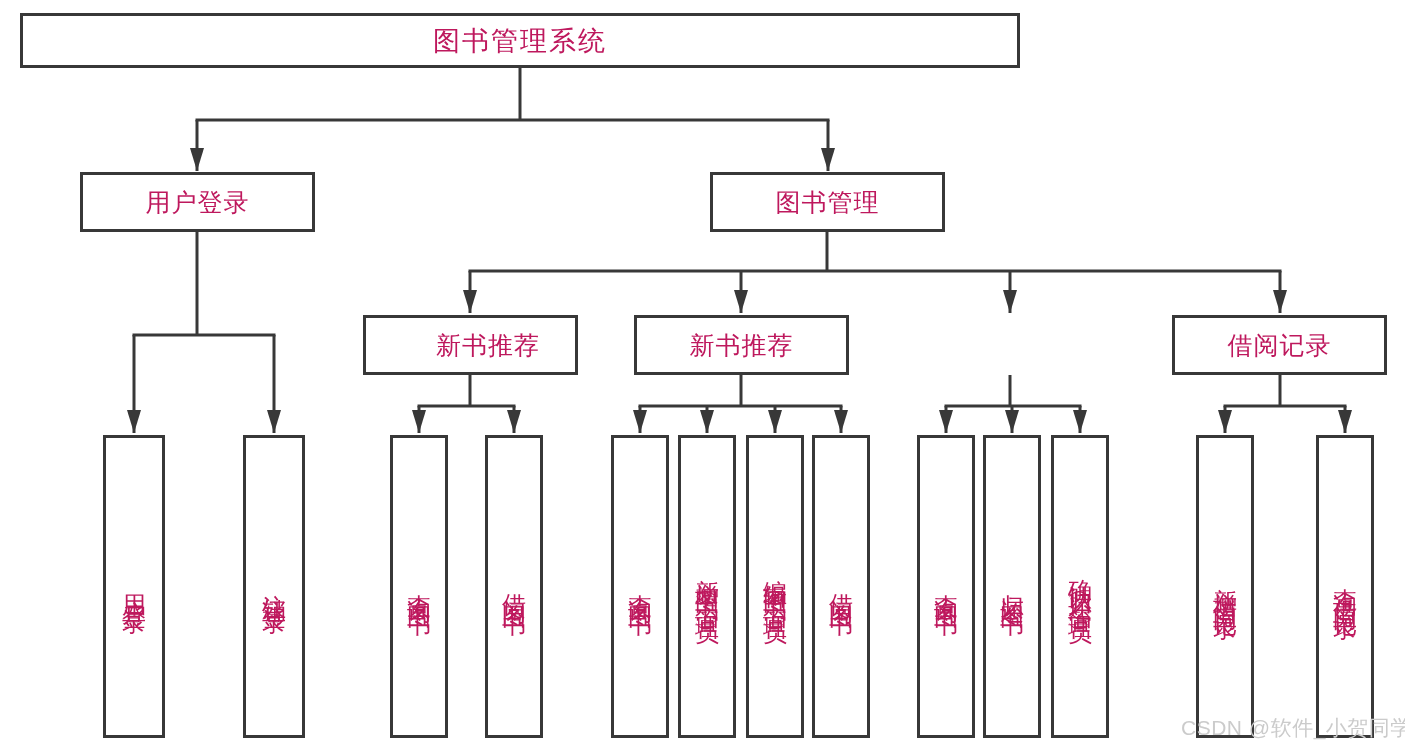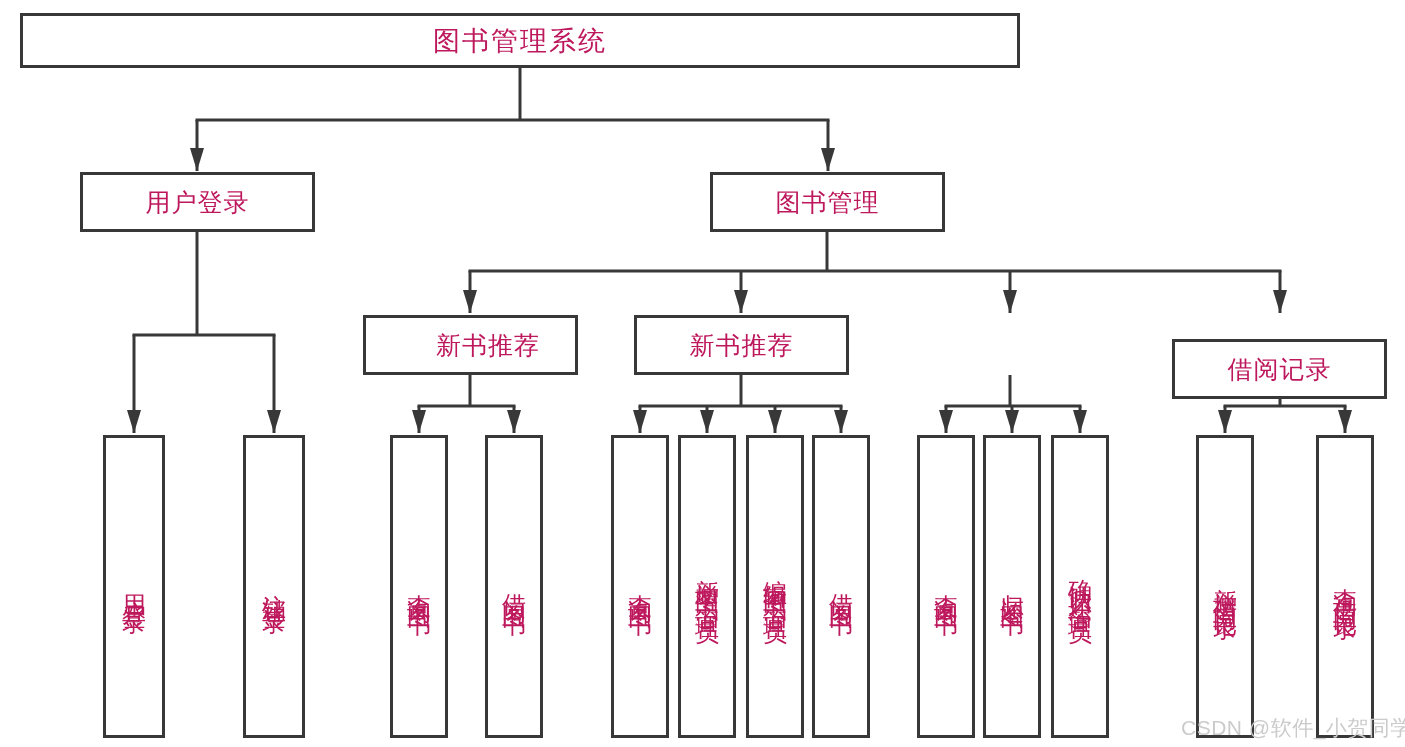--- a/index.html
+++ b/index.html
@@ -104,21 +104,21 @@
     </g>
   </svg>
 
   <div class="box lvl1" style="left:20px; top:13px; width:1000px; height:55px;">图书管理系统</div>
 
   <div class="box lvl2" style="left:80px; top:172px; width:235px; height:60px;">用户登录</div>
   <div class="box lvl2" style="left:710px; top:172px; width:235px; height:60px;">图书管理</div>
 
   <div class="box lvl2" style="left:363px; top:315px; width:215px; height:60px;padding-left:35px;">新书推荐</div>
   <div class="box lvl2" style="left:634px; top:315px; width:215px; height:60px;">新书推荐</div>
-  <div class="box lvl2" style="left:1172px; top:315px; width:215px; height:60px;margin-top:24px;">借阅记录</div>
+  <div class="box lvl2" style="left:1172px; top:315px; width:215px; height:60px;">借阅记录</div>
 
   <div class="box vbox" style="left:103px; top:435px; width:62px; height:303px;">用户登录</div>
   <div class="box vbox" style="left:243px; top:435px; width:62px; height:303px;">注销登录</div>
 
   <div class="box vbox" style="left:390px; top:435px; width:58px; height:303px;">查询图书</div>
   <div class="box vbox" style="left:485px; top:435px; width:58px; height:303px;">借阅图书</div>
 
   <div class="box vbox" style="left:611px; top:435px; width:58px; height:303px;">查询图书</div>
   <div class="box vbox" style="left:678px; top:435px; width:58px; height:303px;">新增图书（管理员）</div>
   <div class="box vbox" style="left:746px; top:435px; width:58px; height:303px;">编辑图书（管理员）</div>

